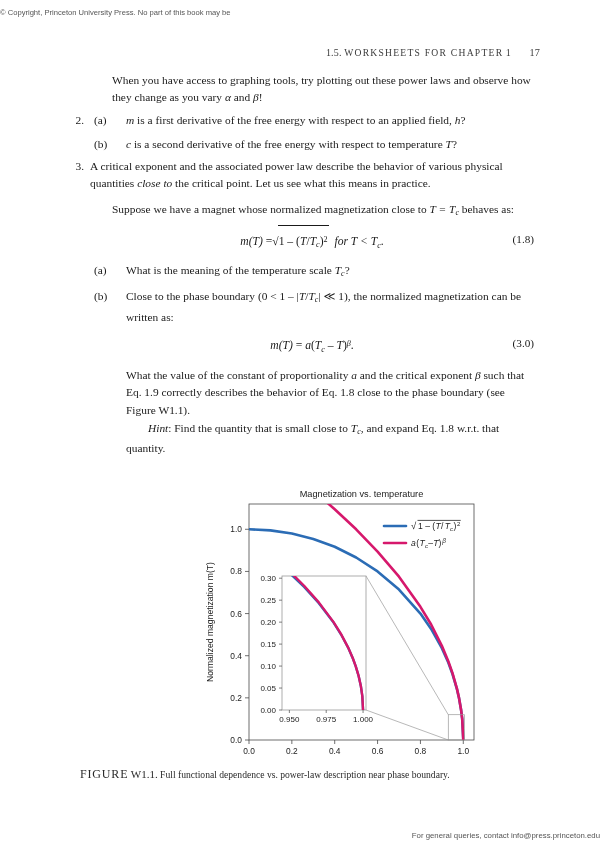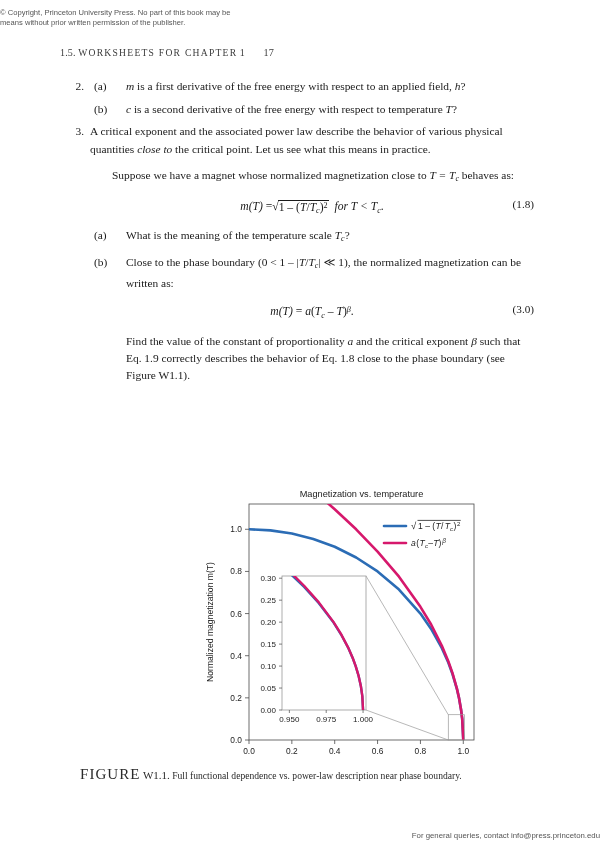--- a/index.html
+++ b/index.html
@@ -28,20 +28,21 @@
     line-height: 10.4px;
     color: #555;
   }
 
   
   .runhead {
     position: absolute;
     top: 47px;
     left: 60px;
     width: 480px;
+    text-align: right;
     font-family: "Liberation Serif", serif;
     font-size: 9.2px;
     color: #3b3b3b;
     letter-spacing: 0.02em;
   }
   .runhead .sec { font-size: 10px; }
   .runhead .sc {
     font-variant: small-caps;
     letter-spacing: 0.13em;
     font-size: 9.6px;
@@ -116,21 +117,21 @@
     font-style: italic;
   }
   .sup {
     font-size: 0.70em;
     vertical-align: 0.42em;
   }
   .radic { display: inline-block; position: relative; }
   .radic > .sign { font-size: 1.0em; }
   .radic > .rad {
     border-top: 0.9px solid #1a1a1a;
-    padding: 0 1px 0 1px;
+    padding: 9px 1px 0 1px;
     margin-left: -1px;
   }
   .it { font-style: italic; }
 
   
   .figure {
     position: absolute;
     left: 0;
     top: 486px;
     width: 600px;
@@ -147,21 +148,21 @@
     top: 282px;
     width: 440px;
     font-size: 9.6px;
     line-height: 13px;
     text-align: left;
     color: #2a2a2a;
   }
   .caption .fg {
     font-variant: small-caps;
     letter-spacing: 0.07em;
-    font-size: 15px;
+    font-size: 12px;
   }
   .caption .fno { font-size: 11px; }
 
   
   .footer {
     position: absolute;
     bottom: 17px;
     left: 0;
     width: 600px;
     text-align: right;
@@ -170,32 +171,35 @@
     color: #555;
   }
 
   svg text { font-family: "Liberation Sans", sans-serif; }
 </style>
 </head>
 <body>
 
 <div class="copyright">
   <div>© Copyright, Princeton University Press. No part of this book may be</div>
-  <div>means without prior written permission of the publisher.</div>
 </div>
 
 <div class="runhead">
   <span class="sec">1.5.</span>
   <span class="sc">WORKSHEETS FOR CHAPTER</span>
   <span class="sec">1</span>
   <span class="pageno">17</span>
 </div>
 
 <div class="col">
 
+  <div class="para hang-indent">
+    <span>When you have access to graphing tools, try plotting out these power laws</span>
+    <span>and observe how they change as you vary </span><span class="mi">α</span><span> and </span><span class="mi">β</span><span>!</span>
+  </div>
 
   <div class="item">
     <span class="num">2.</span>
 
     <div class="subitem">
       <span class="lbl">(a)</span><span class="mi">m</span><span> is a first derivative of the free energy with respect to an applied field, </span><span class="mi">h</span><span>?</span>
     </div>
 
     <div class="subitem">
       <span class="lbl">(b)</span><span class="mi">c</span><span> is a second derivative of the free energy with respect to temperature </span><span class="mi">T</span><span>?</span>
@@ -225,23 +229,26 @@
       <span class="lbl">(b)</span><span>Close to the phase boundary (0 &lt; 1 – |</span><span class="mi">T</span><span>/</span><span class="mi">T</span><span class="sub">c</span><span>| ≪ 1), the normalized magnetization can be written as:</span>
 
       
       <div class="mathline" style="margin-left:-36px;">
         <span class="mi">m</span><span class="mi">(T)</span>
         <span>= </span><span class="mi">a</span><span>(</span><span class="mi">T</span><span class="sub">c</span><span> – </span><span class="mi">T</span><span>)</span><span class="sup mi">β</span><span>.</span>
         <span class="eqno">(3.0)</span>
       </div>
 
       <div class="para blk">
-        <span>Find the value of the constant of proportionality </span><span class="mi">a</span><span> and the critical exponent </span><span class="mi">β</span><span> such that Eq. 1.9 correctly describes the behavior of Eq. 1.8 close to the phase boundary (see Figure W1.1).</span>
+        <span>What the value of the constant of proportionality </span><span class="mi">a</span><span> and the critical exponent </span><span class="mi">β</span><span> such that Eq. 1.9 correctly describes the behavior of Eq. 1.8 close to the phase boundary (see Figure W1.1).</span>
       </div>
 
+      <div class="para indent">
+        <span class="it">Hint</span><span>: Find the quantity that is small close to </span><span class="mi">T</span><span class="sub">c</span><span>, and expand Eq. 1.8 w.r.t. that quantity.</span>
+      </div>
     </div>
   </div>
 </div>
 
 <div class="figure">
   <div class="plotwrap">
     <svg id="chart-svg" width="600" height="272" viewBox="0 0 600 272">
         <text x="317.5" y="11" text-anchor="middle" font-size="9.2" fill="#222">Magnetization vs. temperature</text>
         <rect x="205" y="18" width="225" height="236" fill="none" stroke="#4a4a4a" stroke-width="0.8"></rect>
         <line x1="205" y1="254" x2="205" y2="258" stroke="#4a4a4a" stroke-width="0.8"></line>

